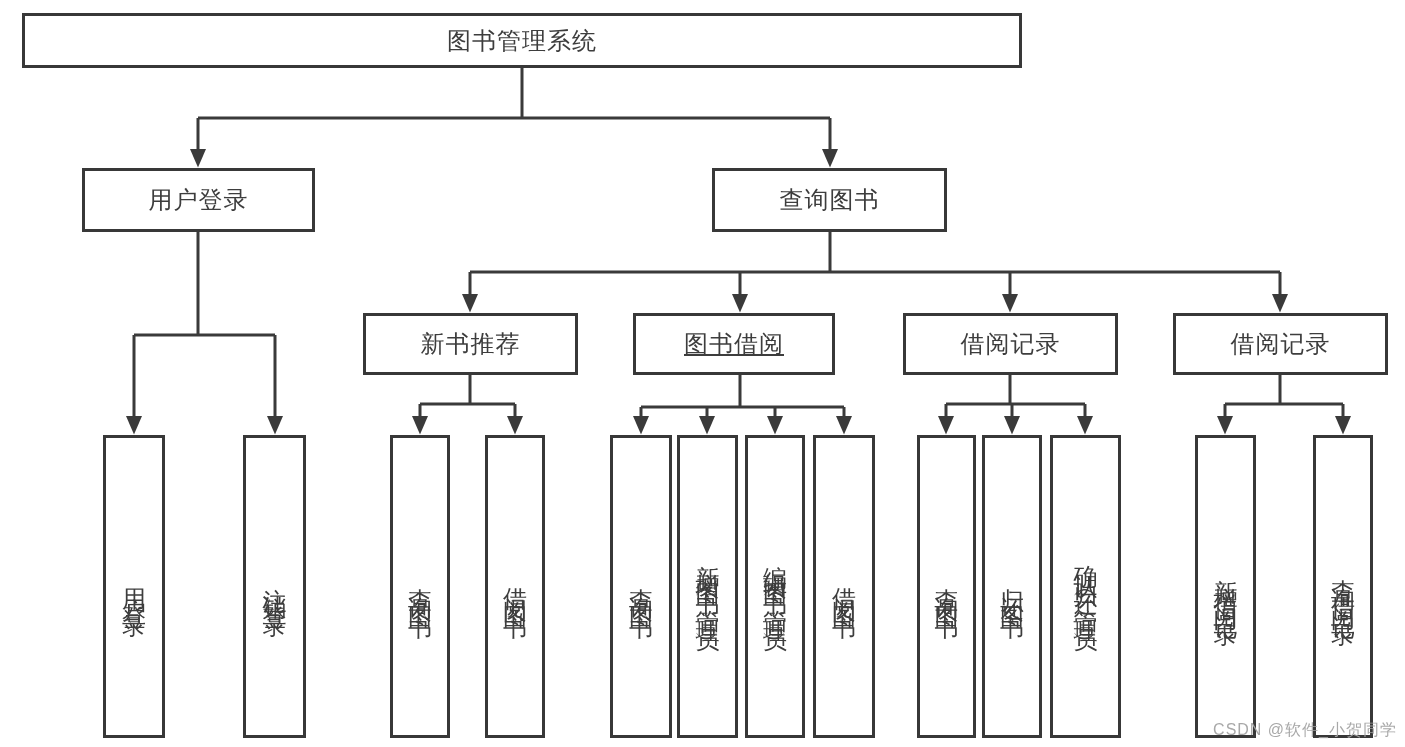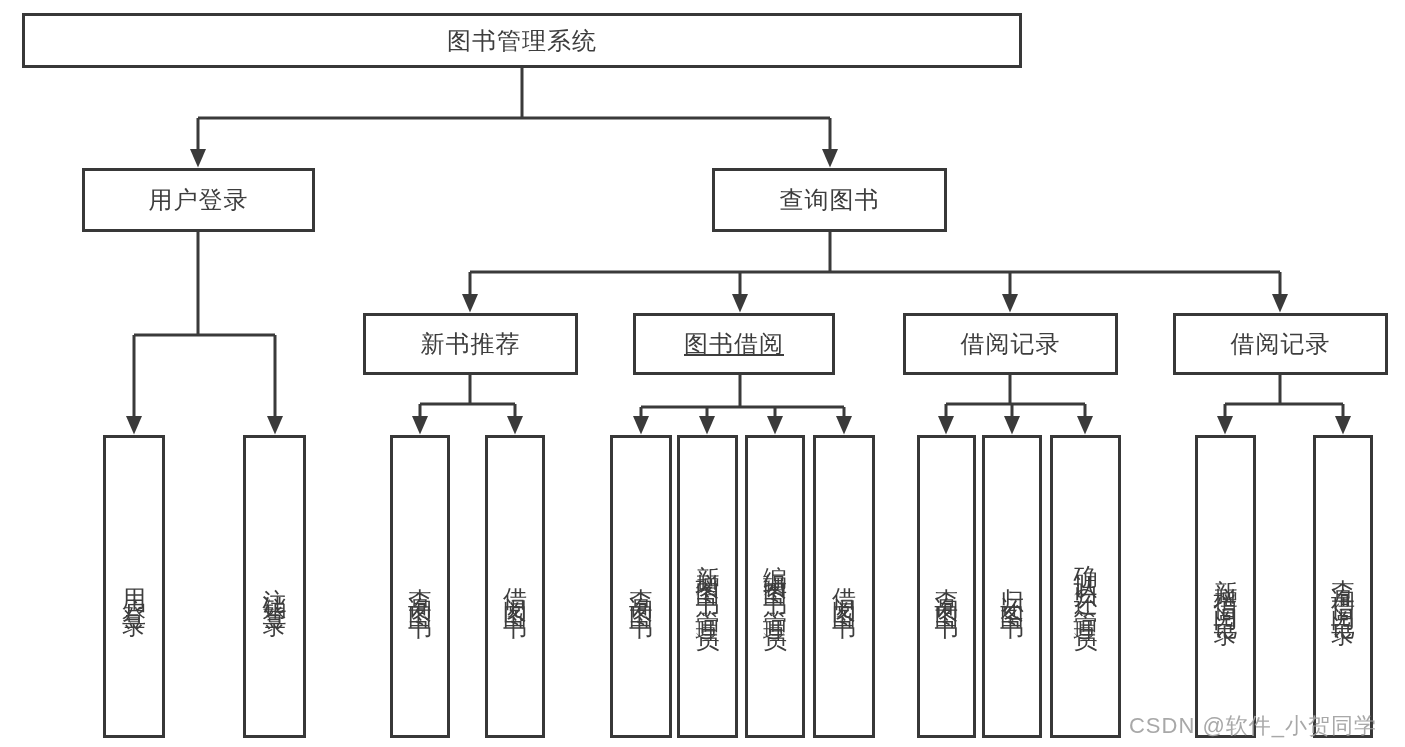--- a/index.html
+++ b/index.html
@@ -20,23 +20,23 @@
     white-space:nowrap;
   }
   .vbox span{
     writing-mode:vertical-lr;
     text-orientation:mixed;
     letter-spacing:9px;
     line-height:1;
   }
   #watermark{
     position:absolute;
-    right:28px;
+    right:8px;
     bottom:6px;
-    font-size:22px;
+    font-size:16px;
     color:rgba(163,163,163,0.95);
     letter-spacing:1px;
     z-index:5;
   }
 </style>
 </head>
 <body>
 
 <div id="stage">
 

